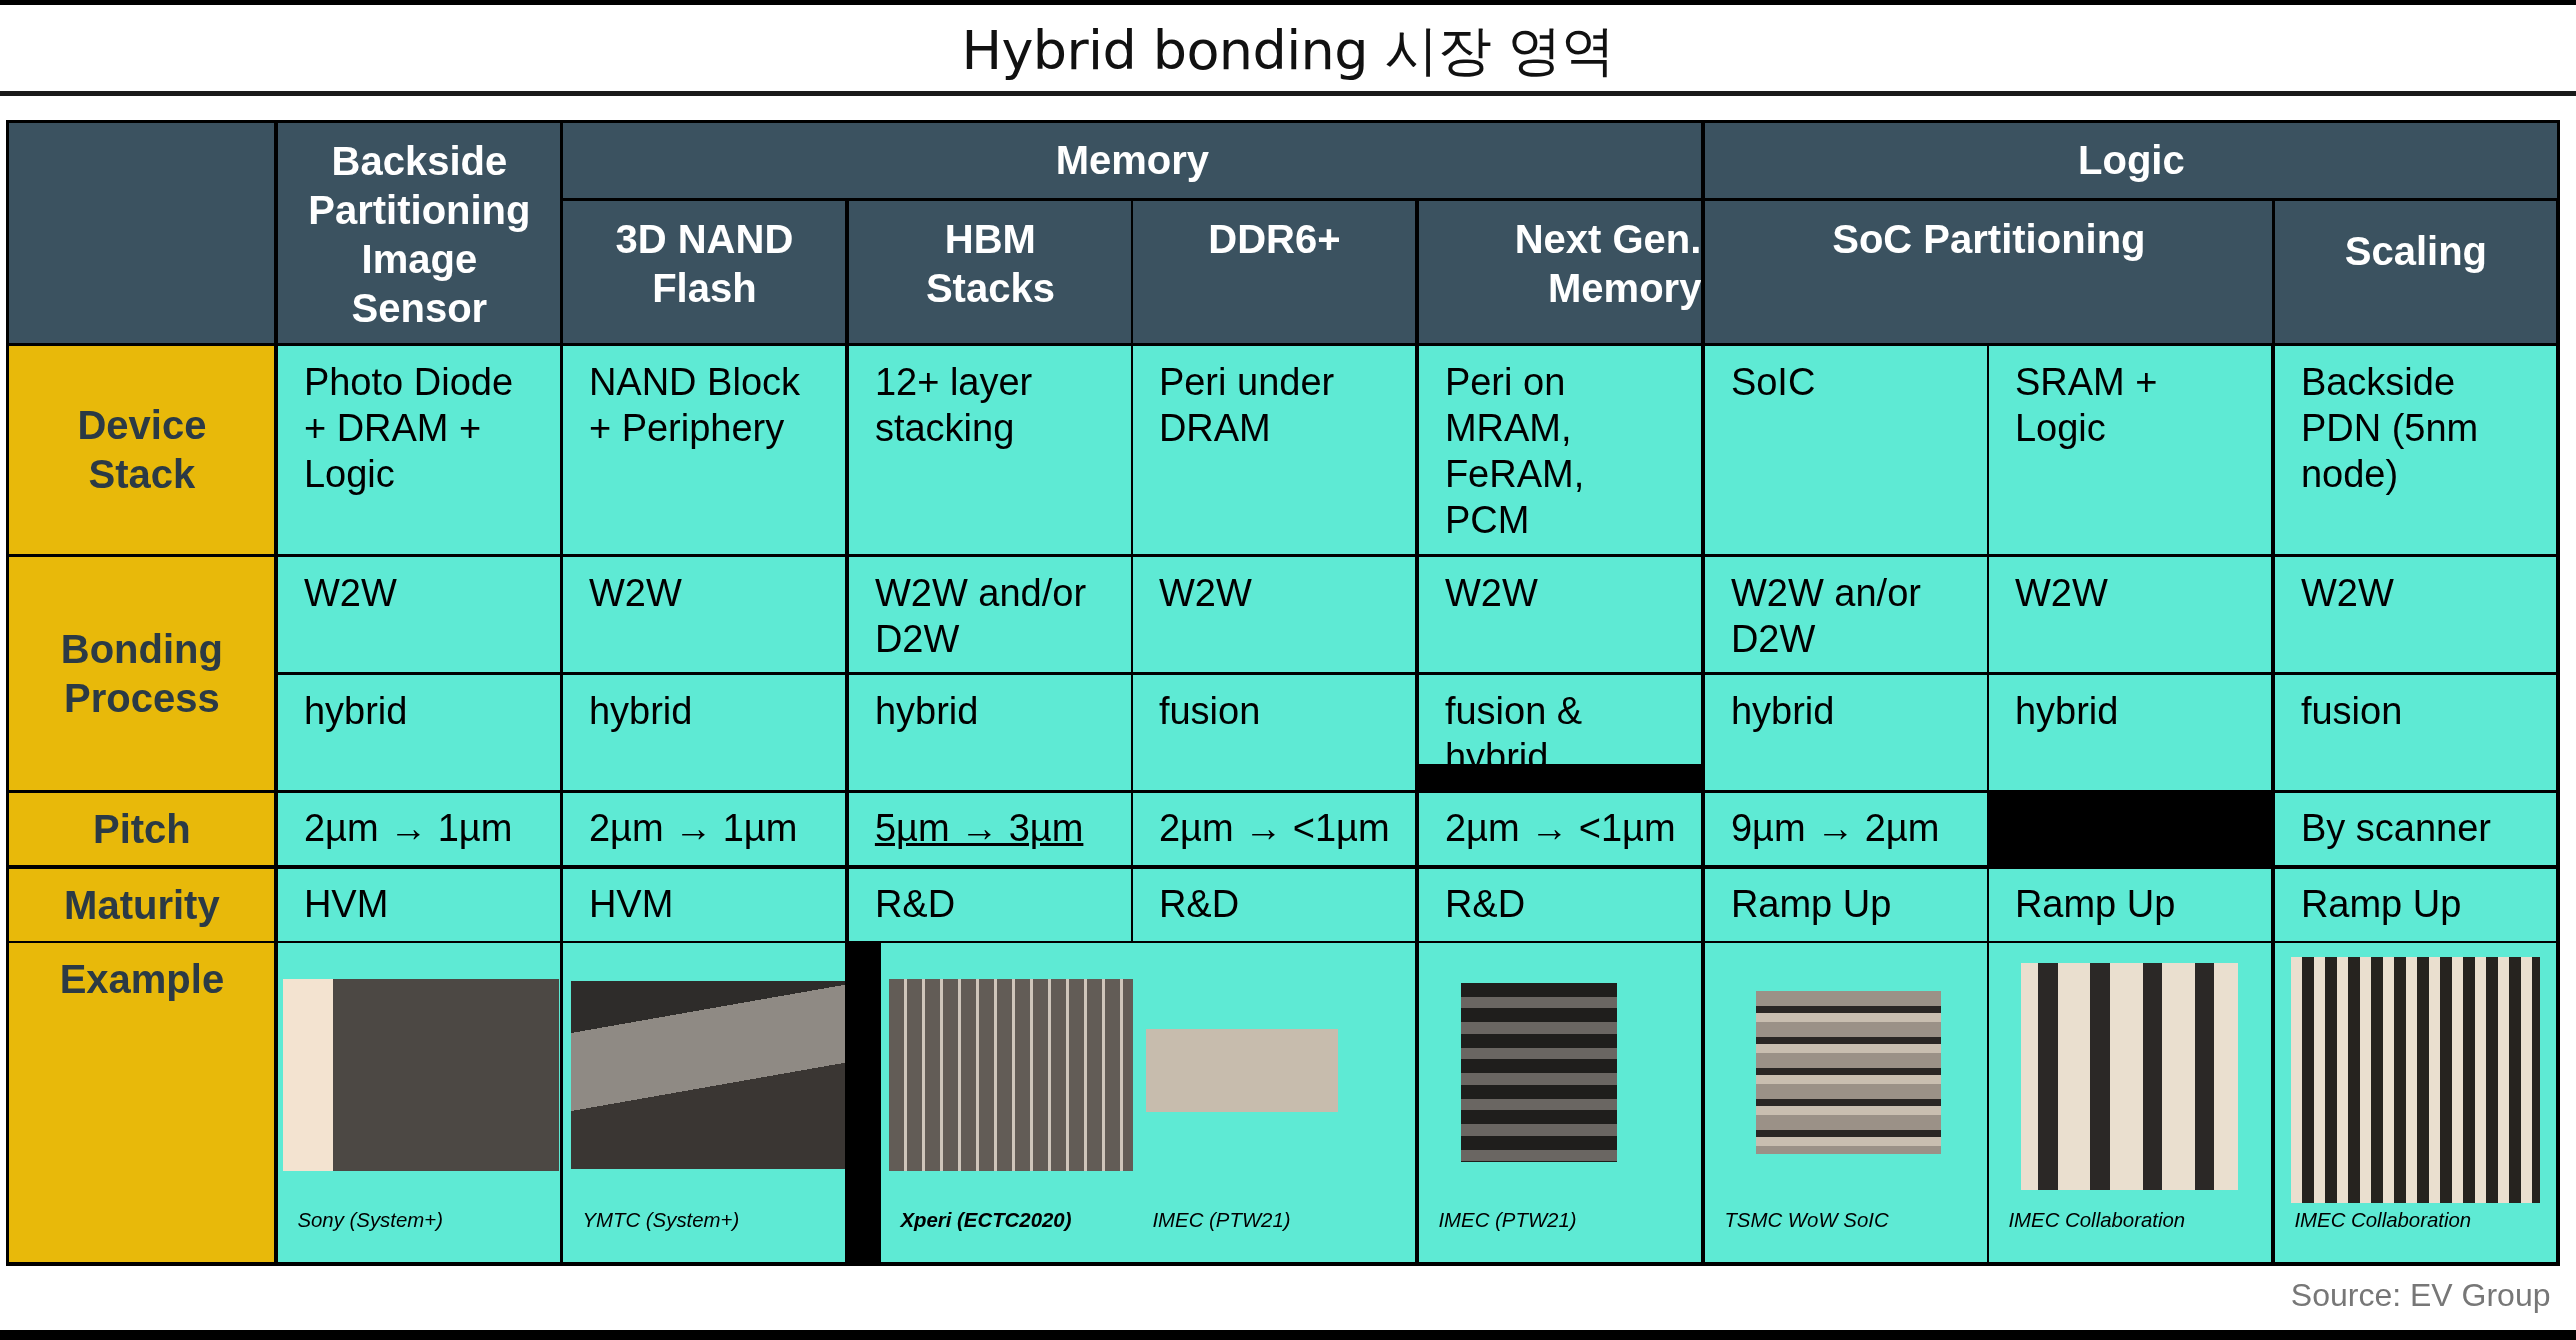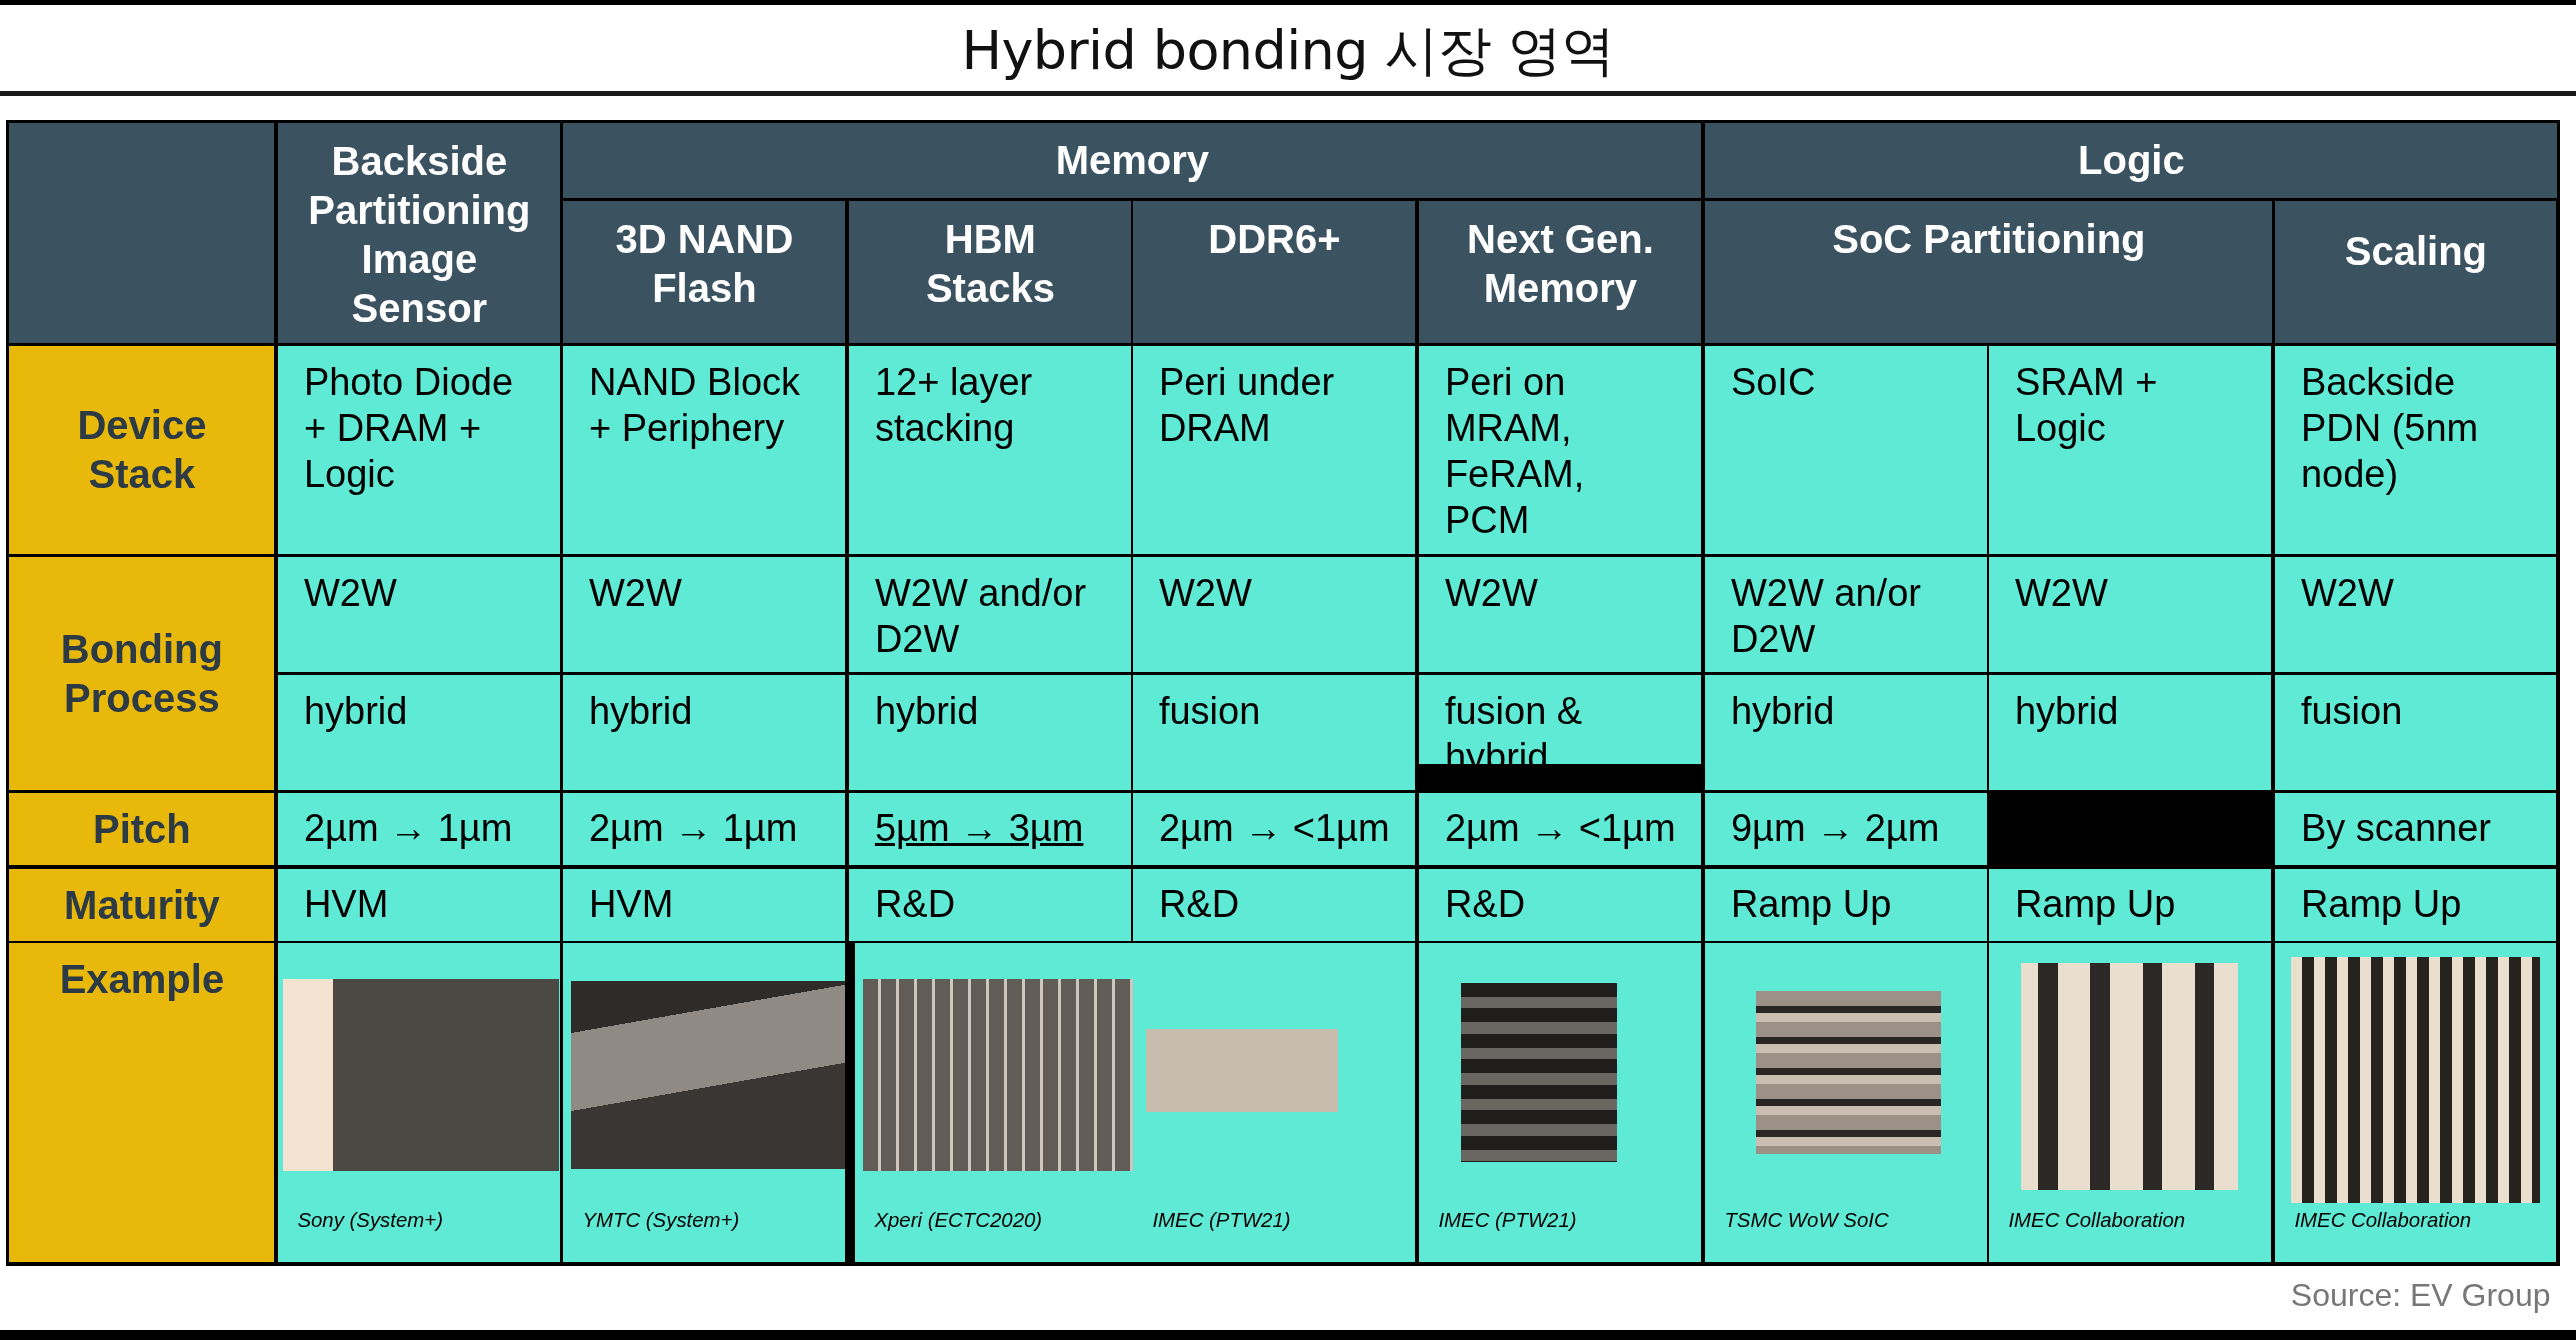--- a/index.html
+++ b/index.html
@@ -50,21 +50,21 @@
       <div>3D NAND</div>
       <div>Flash</div>
     </div>
     <div class="cell hdr" style="left: 840px; top: 78px; width: 282px; height: 142px; padding-top: 14px;">
       <div>HBM</div>
       <div>Stacks</div>
     </div>
     <div class="cell hdr" style="left: 1124px; top: 78px; width: 282px; height: 142px; padding-top: 14px;">
       <div>DDR6+</div>
     </div>
-    <div class="cell hdr" style="left: 1410px; top: 78px; width: 282px; height: 142px; padding-top: 14px;">
+    <div class="cell hdr" style="left: 1410px; top: 78px; width: 282px; height: 142px; padding-top: 14px; text-align: right;">
       <div>Next Gen.</div>
       <div>Memory</div>
     </div>
     <div class="cell hdr" style="left: 1696px; top: 78px; width: 567px; height: 142px; padding-top: 14px;">
       <div>SoC Partitioning</div>
     </div>
     <div class="cell hdr" style="left: 2266px; top: 78px; width: 281px; height: 142px; padding-top: 26px;">
       <div>Scaling</div>
     </div>
     <div class="cell lbl flex-center" style="left: 0px; top: 223px; width: 265px; height: 208px;">
@@ -135,21 +135,21 @@
     </div>
     <div class="cell body" style="left: 840px; top: 552px; width: 282px; height: 115px;">
       <div>hybrid</div>
     </div>
     <div class="cell body" style="left: 840px; top: 670px; width: 282px; height: 72px; padding-top: 11.5px; text-decoration: underline;">
       <div>5µm → 3µm</div>
     </div>
     <div class="cell body" style="left: 840px; top: 746px; width: 282px; height: 72px; padding-top: 11.5px;">
       <div>R&amp;D</div>
     </div>
-    <div class="cell body" style="left: 846px; top: 820px; width: 282px; height: 319px; padding: 16px;">
+    <div class="cell body" style="left: 872px; top: 820px; width: 282px; height: 319px; padding: 16px; font-weight: bold;">
       <div class="ex-img" style="left: 7.7px; top: 36px; width: 273px; height: 192px; background: repeating-linear-gradient(90deg, rgb(98, 92, 86) 0px, rgb(98, 92, 86) 15.3px, rgb(207, 198, 187) 15.3px, rgb(207, 198, 187) 18px);"></div>
       <div class="ex-caption">Xperi (ECTC2020)</div>
     </div>
     <div class="cell body" style="left: 1124px; top: 223px; width: 282px; height: 208px;">
       <div>Peri under</div>
       <div>DRAM</div>
     </div>
     <div class="cell body" style="left: 1124px; top: 434px; width: 282px; height: 115px;">
       <div>W2W</div>
     </div>

